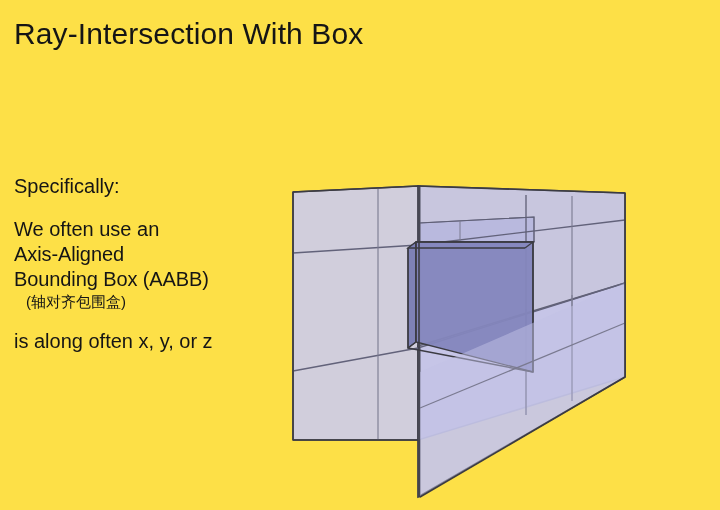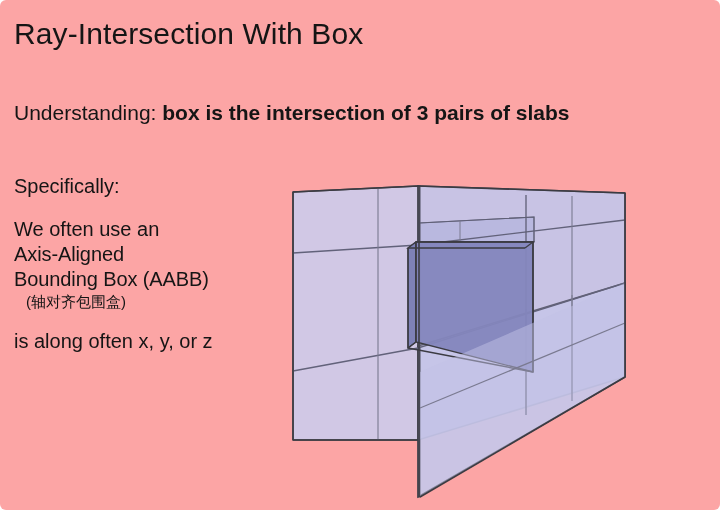--- a/index.html
+++ b/index.html
@@ -13,22 +13,21 @@
     height: 510px;
     position: relative;
     overflow: hidden;
     font-family: "Liberation Sans", sans-serif;
     color: #000000;
     -webkit-font-smoothing: antialiased;
   }
   .slide {
     position: absolute;
     inset: 0;
-    background: #fca5a5;
-    border-radius: 6px;
+    background: #fde047;
   }
   
   .title {
     position: absolute;
     left: 14px;
     top: 16px;
     font-size: 30px;
     font-weight: 400;
     line-height: 36px;
     letter-spacing: 0.1px;
@@ -90,23 +89,20 @@
   }
   .figure svg { display: block; }
 </style>
 </head>
 <body>
 
 <div class="slide">
 
   <div class="title">Ray-Intersection With Box</div>
 
-  <div class="subtitle">
-    <span class="lead">Understanding: </span><span class="strong">box is the intersection of 3 pairs of slabs</span>
-  </div>
 
   <div class="textcol">
     <p class="para specifically">Specifically:</p>
     <p class="para often">We often use an</p>
     <p class="para bold-lines">Axis-Aligned</p>
     <p class="para bold-lines">Bounding Box (AABB)</p>
     <p class="para cjk">(轴对齐包围盒)</p>
     <p class="para ie">is along often x, y, or z</p>
   </div>
 

